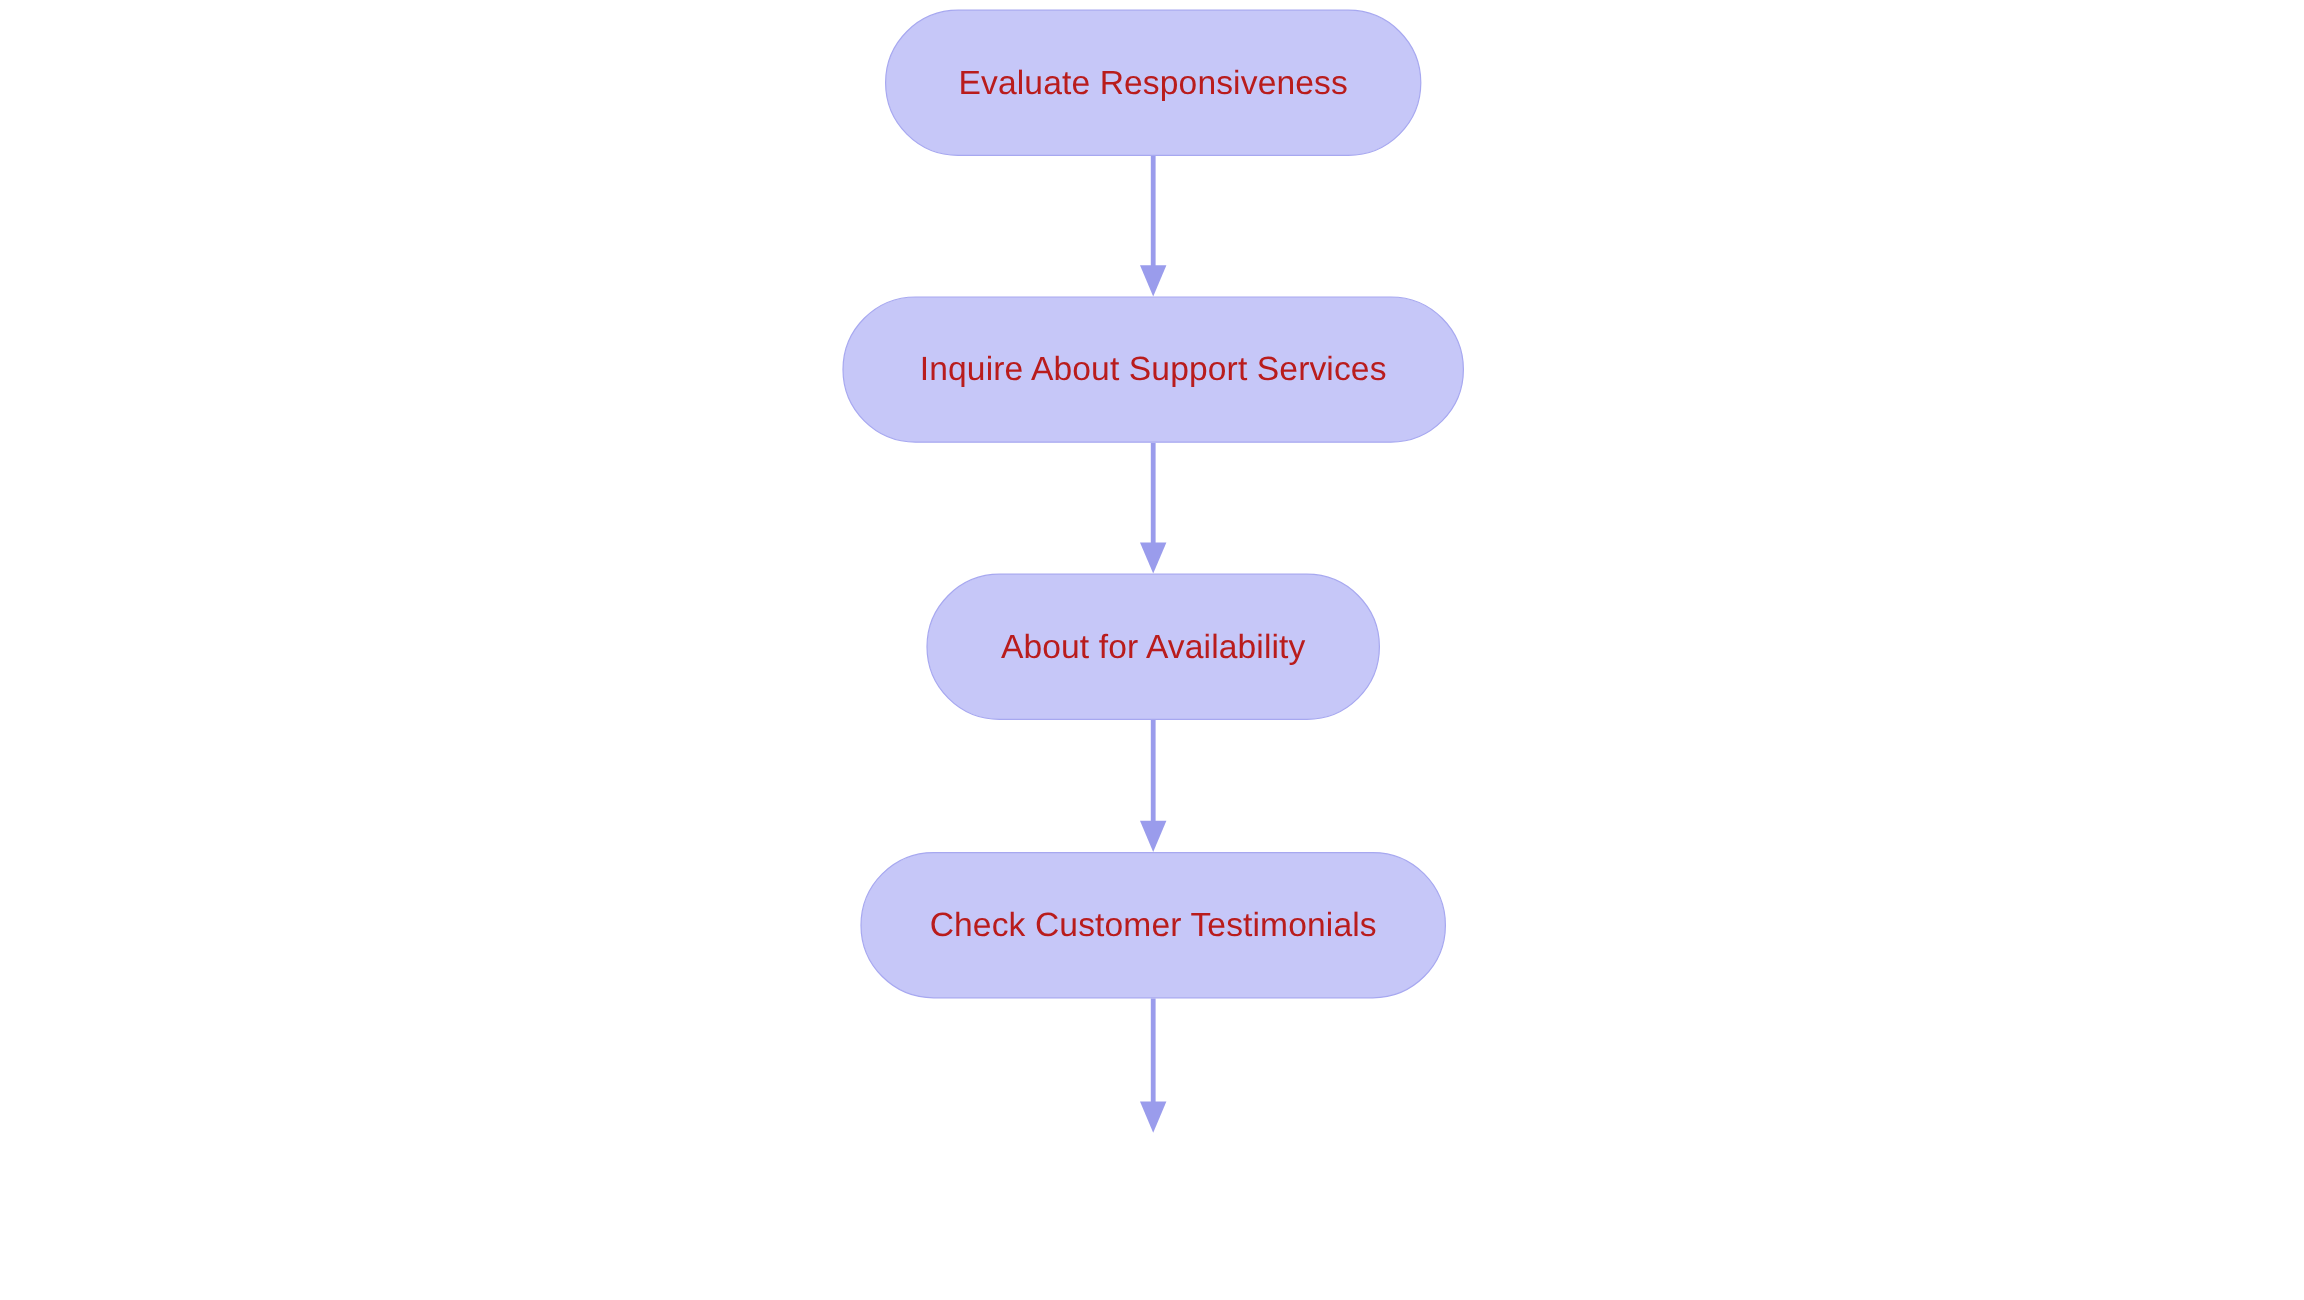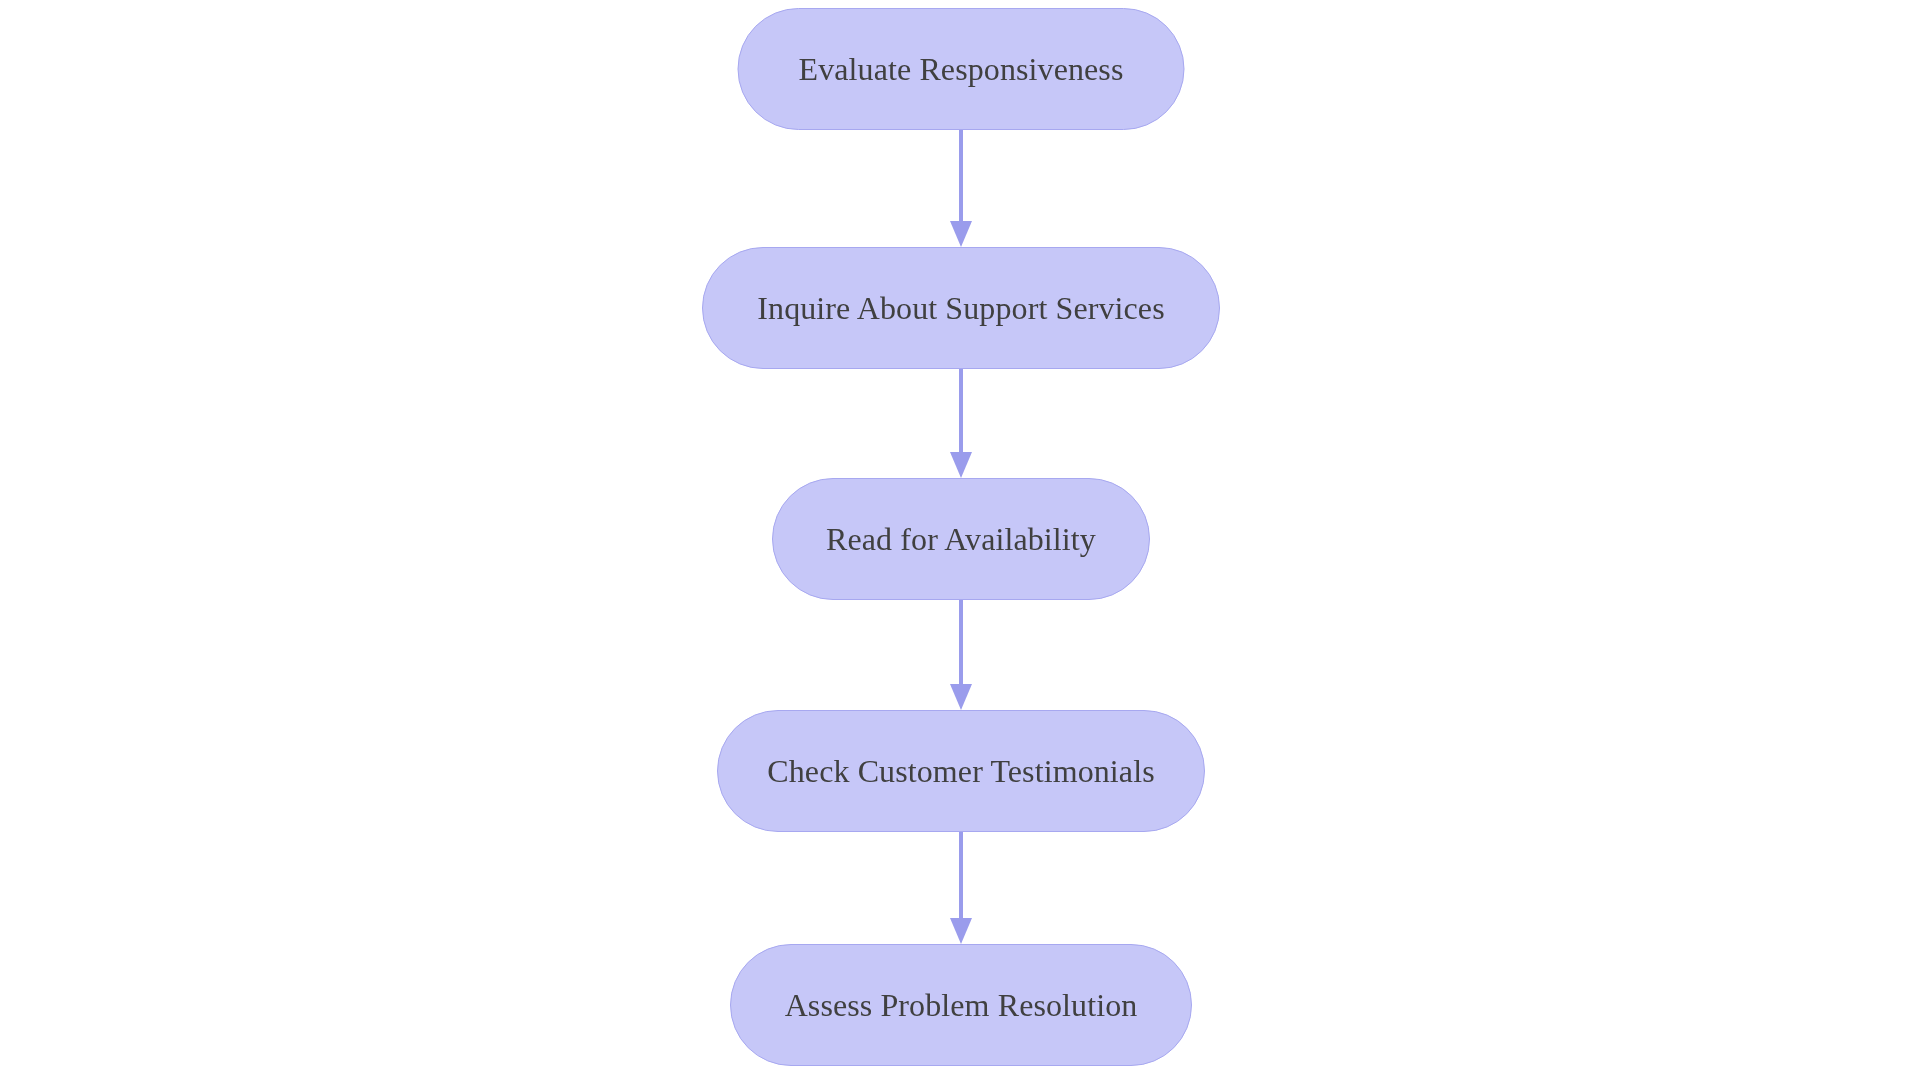--- a/index.html
+++ b/index.html
@@ -27,23 +27,23 @@
     display: flex;
     align-items: center;
     justify-content: center;
     background: #c6c7f8;
     border: 1.6px solid #a7a8f0;
     border-radius: 9999px;
     transform: translateX(-50%);
   }
 
   .flow-node-label {
-    color: #404040;
-    font-family: Liberation Serif, serif;
-    font-size: 32px;
+    color: #b91c1c;
+    font-family: Liberation Sans, sans-serif;
+    font-size: 28px;
     font-weight: 400;
     letter-spacing: 0.1px;
     line-height: 1;
     white-space: nowrap;
     user-select: none;
   }
 
   .flow-edge {
     position: absolute;
     transform: translateX(-50%);
@@ -83,21 +83,18 @@
         <polygon points="11,112 0,86 22,86" fill="#9a9cec"></polygon>
       </svg>
     </div>
     <div class="flow-node" style="left: 961px; top: 8px; width: 447px; height: 122px;">
       <span class="flow-node-label">Evaluate Responsiveness</span>
     </div>
     <div class="flow-node" style="left: 961px; top: 247px; width: 518px; height: 122px;">
       <span class="flow-node-label">Inquire About Support Services</span>
     </div>
     <div class="flow-node" style="left: 961px; top: 478px; width: 378px; height: 122px;">
-      <span class="flow-node-label">Read for Availability</span>
+      <span class="flow-node-label">About for Availability</span>
     </div>
     <div class="flow-node" style="left: 961px; top: 710px; width: 488px; height: 122px;">
       <span class="flow-node-label">Check Customer Testimonials</span>
     </div>
-    <div class="flow-node" style="left: 961px; top: 944px; width: 462px; height: 122px;">
-      <span class="flow-node-label">Assess Problem Resolution</span>
-    </div>
   </div>
 
 </body></html>

